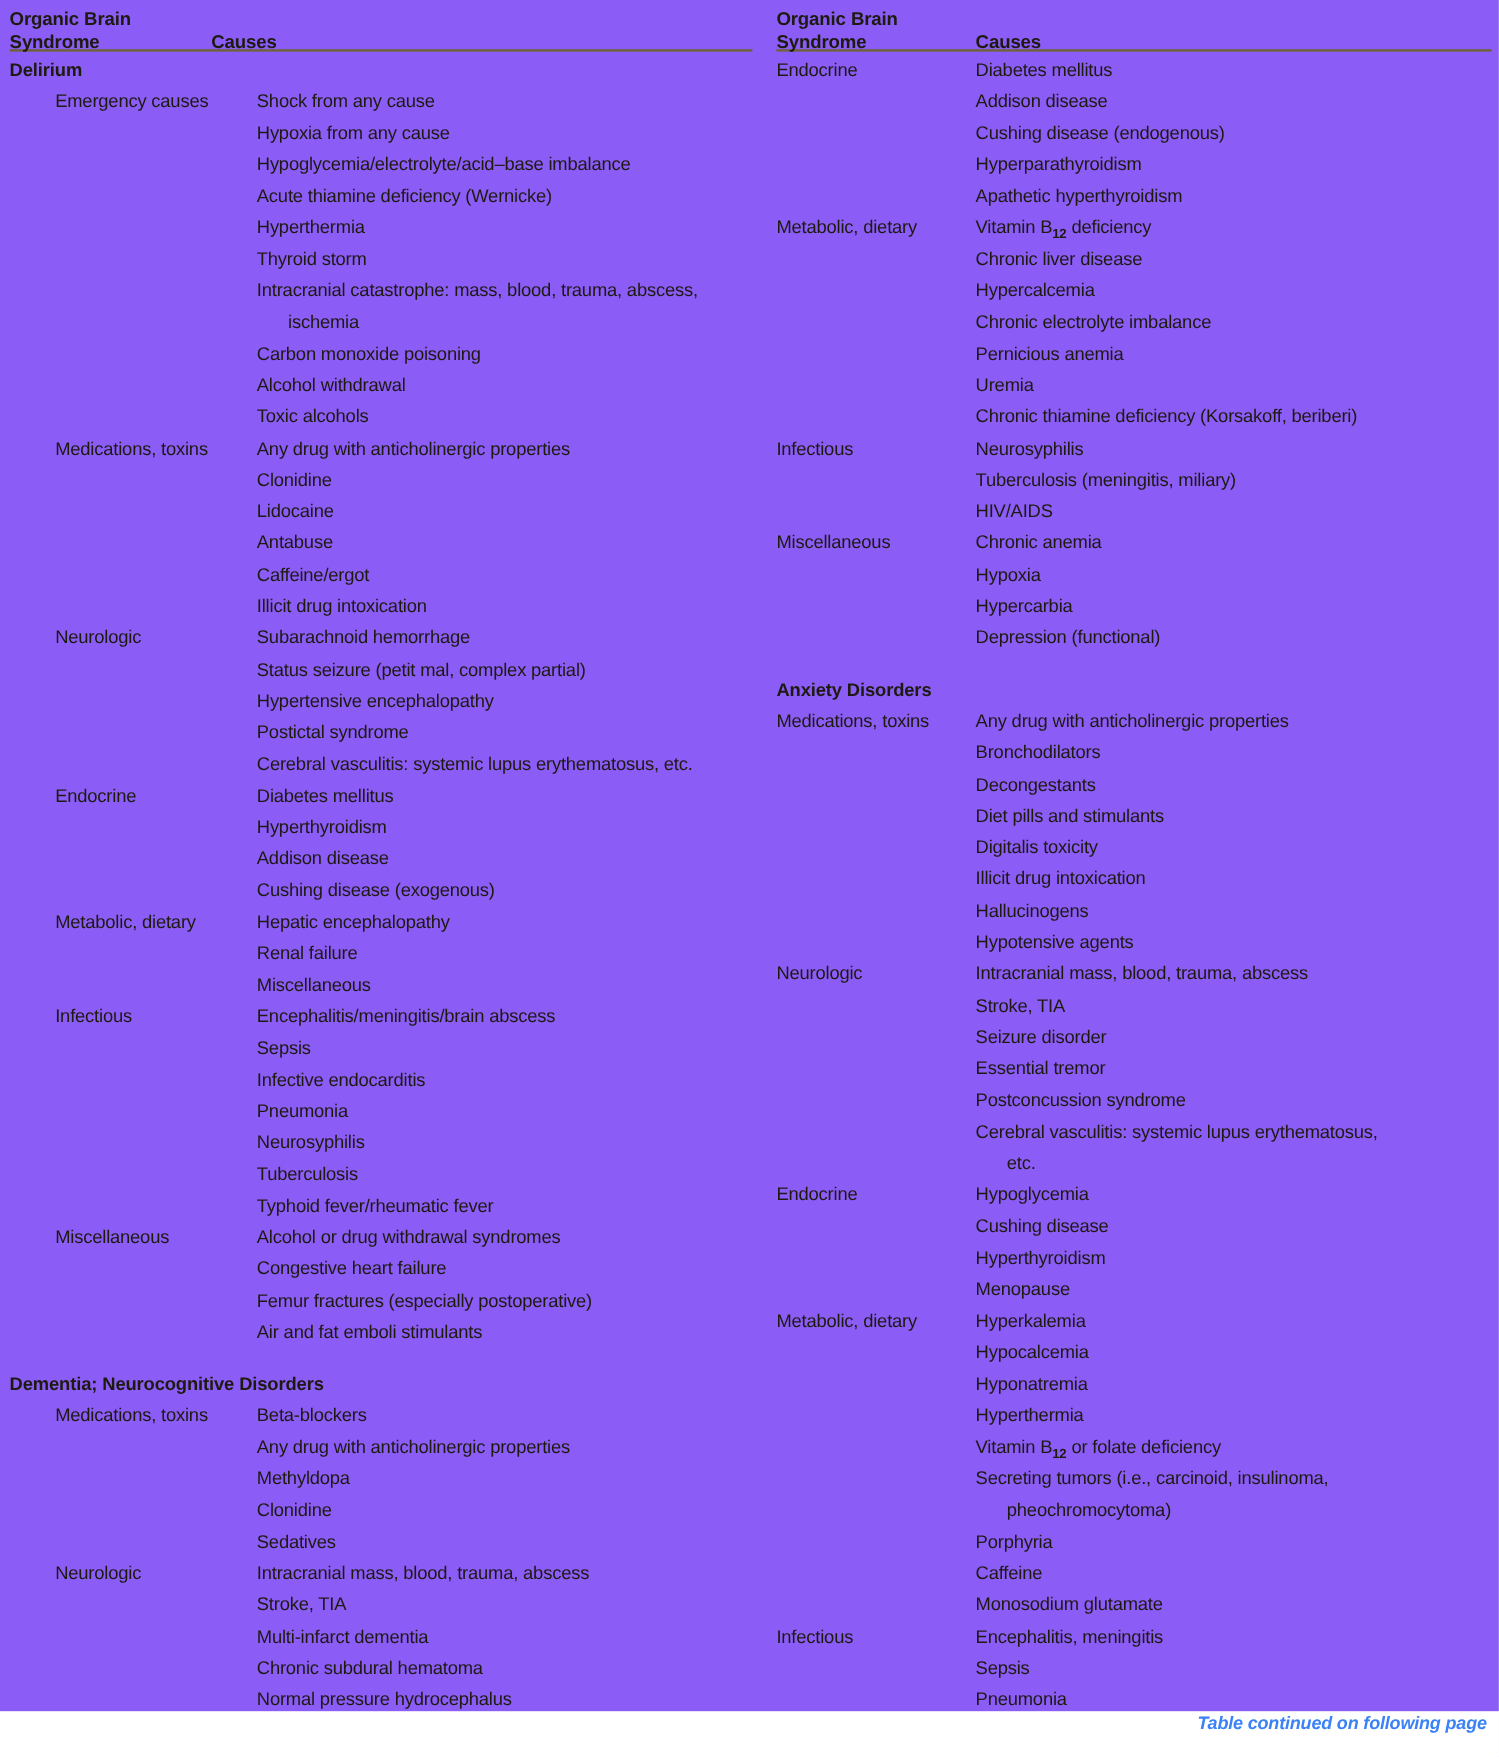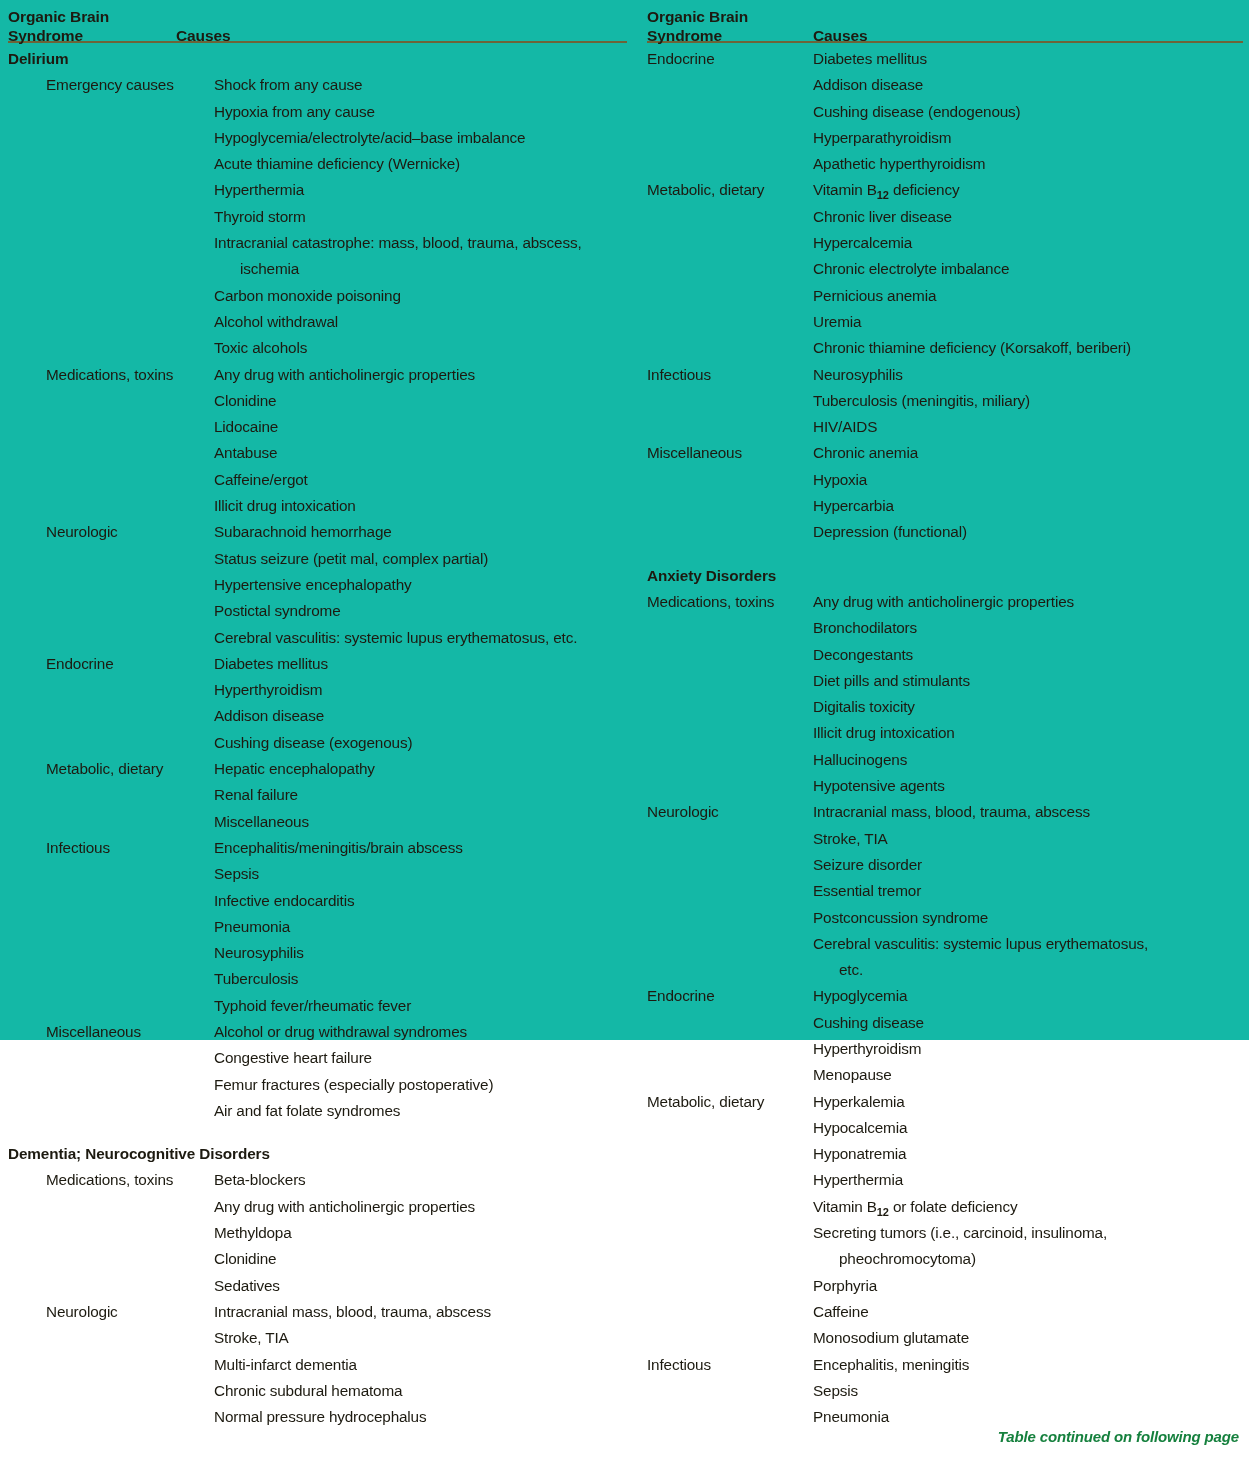--- a/index.html
+++ b/index.html
@@ -22,22 +22,22 @@
     top: 0;
     width: 1249px;
     height: 1464px;
     background: #ffffff;
   }
   .table-panel {
     position: absolute;
     left: 0;
     top: 0;
     width: 1249px;
-    height: 1040px;
-    background: #14b8a6;
+    height: 1426px;
+    background: #8b5cf6;
     display: flex;
     box-sizing: border-box;
   }
   .column {
     box-sizing: border-box;
     position: relative;
   }
   .col-left {
     width: 633px;
     padding-left: 8px;
@@ -115,21 +115,21 @@
     padding-top: 17px;
   }
   .footer-note {
     position: absolute;
     right: 10px;
     top: 1428px;
     font-size: 15px;
     font-style: italic;
     font-weight: bold;
     letter-spacing: -0.15px;
-    color: #15803d;
+    color: #3b82f6;
   }
   sub {
     font-size: 0.72em;
     line-height: 0;
     font-weight: bold;
   }
 </style>
 </head>
 <body>
 
@@ -292,21 +292,21 @@
           <div class="row">
             <div class="cat"></div>
             <div class="cause">Congestive heart failure</div>
           </div>
           <div class="row">
             <div class="cat"></div>
             <div class="cause">Femur fractures (especially postoperative)</div>
           </div>
           <div class="row">
             <div class="cat"></div>
-            <div class="cause">Air and fat folate syndromes</div>
+            <div class="cause">Air and fat emboli stimulants</div>
           </div>
           <div class="section-head spaced">Dementia; Neurocognitive Disorders</div>
           <div class="row">
             <div class="cat">Medications, toxins</div>
             <div class="cause">Beta-blockers</div>
           </div>
           <div class="row">
             <div class="cat"></div>
             <div class="cause">Any drug with anticholinergic properties</div>
           </div>

